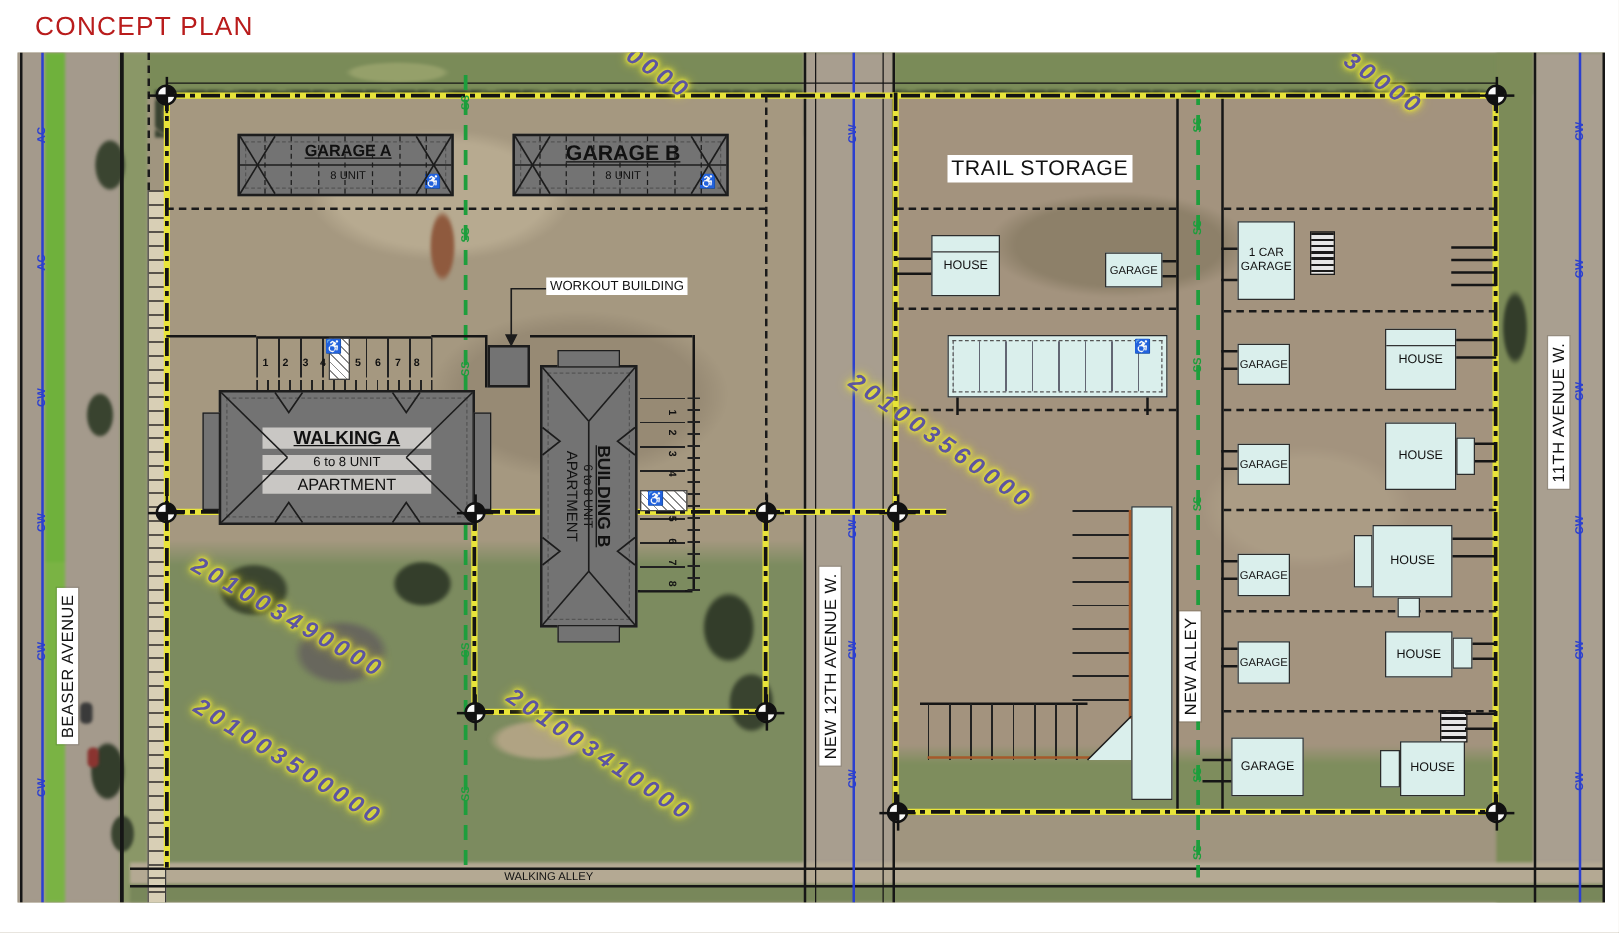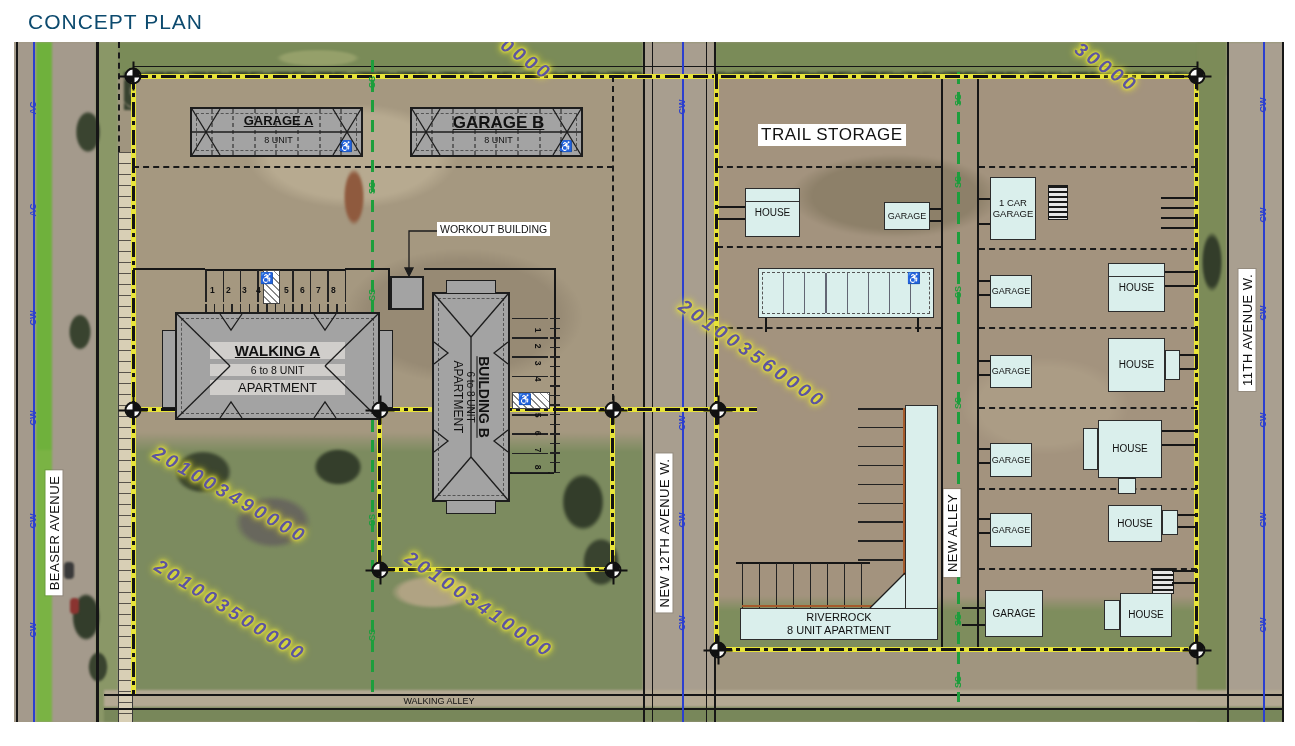--- a/index.html
+++ b/index.html
@@ -1,19 +1,19 @@
 <!DOCTYPE html>
 <html><head>
 <meta charset="utf-8">
 <style>
   html,body{margin:0;padding:0;background:#fff;}
   body{width:1295px;height:746px;position:relative;overflow:hidden;
        font-family:"Liberation Sans",sans-serif;color:#111;}
   .abs{position:absolute;}
-  #page-title{position:absolute;left:28px;top:10px;font-size:21px;color:#0c4a6e;letter-spacing:1px;}
+  #page-title{position:absolute;left:28px;top:10px;font-size:21px;color:#b91c1c;letter-spacing:1px;}
   #map{position:absolute;left:14px;top:42px;width:1270px;height:680px;background:#a0957f;overflow:hidden;}
   .tex{position:absolute;filter:blur(1.3px);}
   .solid{position:absolute;background:#161616;}
   .dashh{position:absolute;height:0;border-top:2px dashed #1a1a1a;}
   .dashv{position:absolute;width:0;border-left:2px dashed #1a1a1a;}
   .bndh{position:absolute;height:5px;background-image:
       repeating-linear-gradient(90deg,#131313 0 15px,transparent 15px 19px,#131313 19px 23px,transparent 23px 28px),
       linear-gradient(#e8e43a,#e8e43a);
       background-size:100% 3px,100% 5px;background-position:0 1px,0 0;background-repeat:no-repeat;}
   .bndv{position:absolute;width:5px;background-image:
@@ -26,21 +26,21 @@
       background:conic-gradient(#111 0 25%,#fafafa 25% 50%,#111 50% 75%,#fafafa 75%);transform:translate(-50%,-50%);}
   .mh::before{content:"";position:absolute;left:-8px;right:-8px;top:50%;height:2px;margin-top:-1px;background:#111;}
   .mh::after{content:"";position:absolute;top:-8px;bottom:-8px;left:50%;width:2px;margin-left:-1px;background:#111;}
   .vlabel{position:absolute;transform:translate(-50%,-50%) rotate(-90deg);background:#fff;padding:1px 5px;
       font-size:13px;letter-spacing:.5px;white-space:nowrap;box-shadow:0 0 0 1px rgba(0,0,0,.12);}
   .ulab{position:absolute;transform:translate(-50%,-50%) rotate(-90deg);font-size:9px;font-weight:bold;white-space:nowrap;}
   .ss{color:#1d9e3c;}.cw{color:#2b3fd0;}
   .pnum{position:absolute;font-size:19px;font-weight:bold;font-style:italic;color:#5d55a0;letter-spacing:4px;
       white-space:nowrap;transform-origin:left top;
       text-shadow:0 0 2px #e8e43a,0 0 4px #e8e43a,0 0 6px #e8e43a,0 0 9px #e8e43a;}
-  .bldg{position:absolute;background:#a3a3a3;border:2px solid #1d1d1d;box-sizing:border-box;}
+  .bldg{position:absolute;background:#737373;border:2px solid #1d1d1d;box-sizing:border-box;}
   .inner{position:absolute;inset:4px;border:1px dashed #555;}
   .cyan{position:absolute;background:#daefec;border:1.5px solid #2c2c2c;box-sizing:border-box;
       display:flex;align-items:center;justify-content:center;text-align:center;font-size:10px;line-height:1.15;}
   .lbl{position:absolute;text-align:center;}
   .box-label{position:absolute;background:#fff;font-size:10.5px;padding:1px 3px;white-space:nowrap;}
   .ticksh{position:absolute;background:repeating-linear-gradient(90deg,#222 0 1.5px,transparent 1.5px var(--s,17.5px));}
   .ticksv{position:absolute;background:repeating-linear-gradient(180deg,#222 0 1.5px,transparent 1.5px var(--s,18px));}
   .stub{position:absolute;height:1.5px;background:#161616;}
   .stubv{position:absolute;width:1.5px;background:#161616;}
   .stairs{position:absolute;background:repeating-linear-gradient(180deg,#1a1a1a 0 2px,#e6e6e6 2px 5px);border:1px solid #1a1a1a;}
@@ -270,24 +270,20 @@
   <div class="cyan" style="left:1090px;top:558px;width:16px;height:30px;"></div>
   <div class="cyan" style="left:1106px;top:551px;width:52px;height:44px;">
       <span>HOUSE</span>
     </div>
 
   <div class="ticksv" style="left:844px;top:366px;width:47px;height:170px;--s:18.9px;"></div>
   <div class="solid" style="left:722px;top:520px;width:134px;height:1.5px;"></div>
   <div class="ticksh" style="left:728px;top:521px;width:128px;height:45px;--s:17px;"></div>
   <div class="abs" style="left:856px;top:531px;width:35px;height:35px;background:#daefec;clip-path:polygon(0 100%,100% 0,100% 100%);"></div>
   <div class="cyan" style="left:891px;top:363px;width:33px;height:235px;"></div>
-  <div class="cyan" style="left:726px;top:566px;width:198px;height:32px;flex-direction:column;font-size:11px;">
-    <div>RIVERROCK</div>
-    <div>8 UNIT APARTMENT</div>
-  </div>
   <div class="abs" style="left:889px;top:366px;width:2px;height:167px;background:#a55a2b;"></div>
   <div class="abs" style="left:728px;top:563px;width:130px;height:2px;background:#a55a2b;"></div>
 
   <div class="stub" style="left:703px;top:164px;width:28px;"></div>
   <div class="stub" style="left:703px;top:176px;width:28px;"></div>
   <div class="stub" style="left:916px;top:166px;width:11px;"></div>
   <div class="stub" style="left:916px;top:178px;width:11px;"></div>
   <div class="stub" style="left:963px;top:156px;width:13px;"></div>
   <div class="stub" style="left:963px;top:181px;width:13px;"></div>
   <div class="stub" style="left:963px;top:238px;width:13px;"></div>

